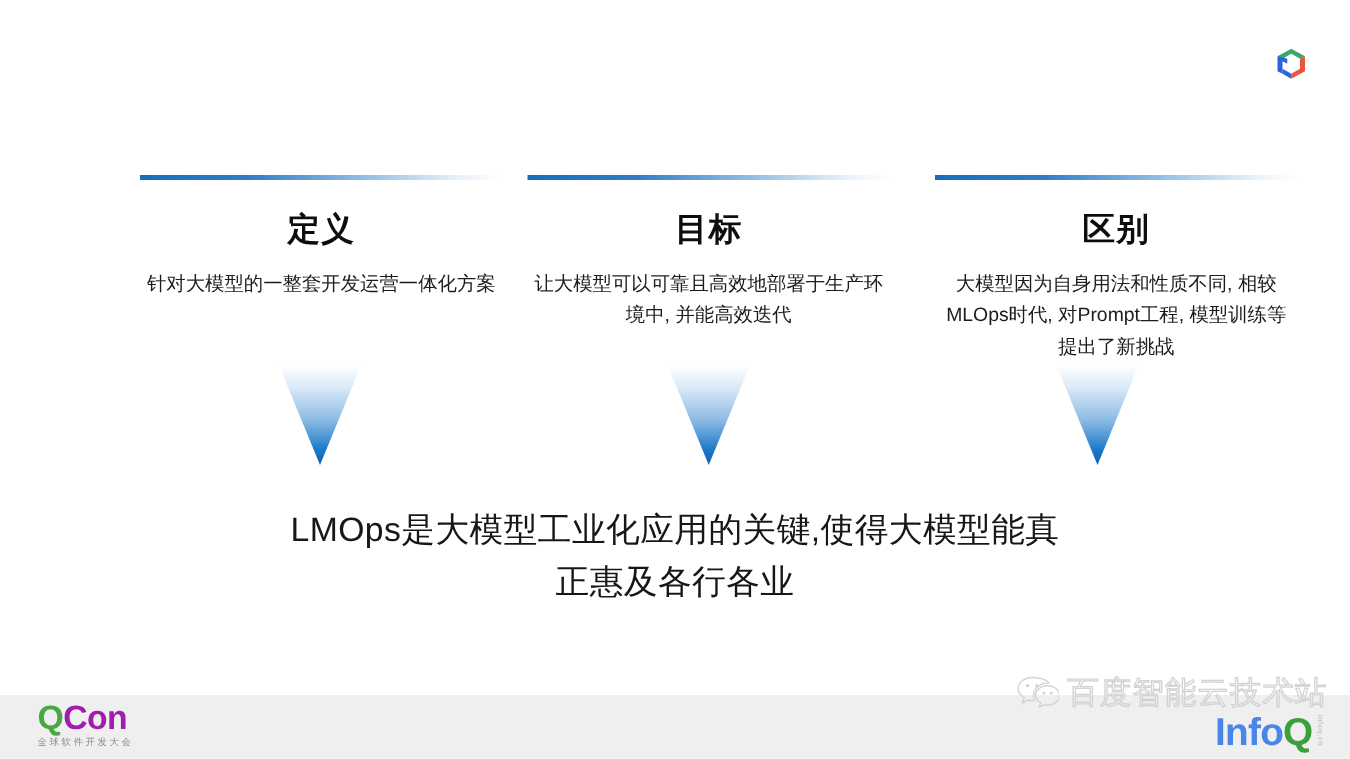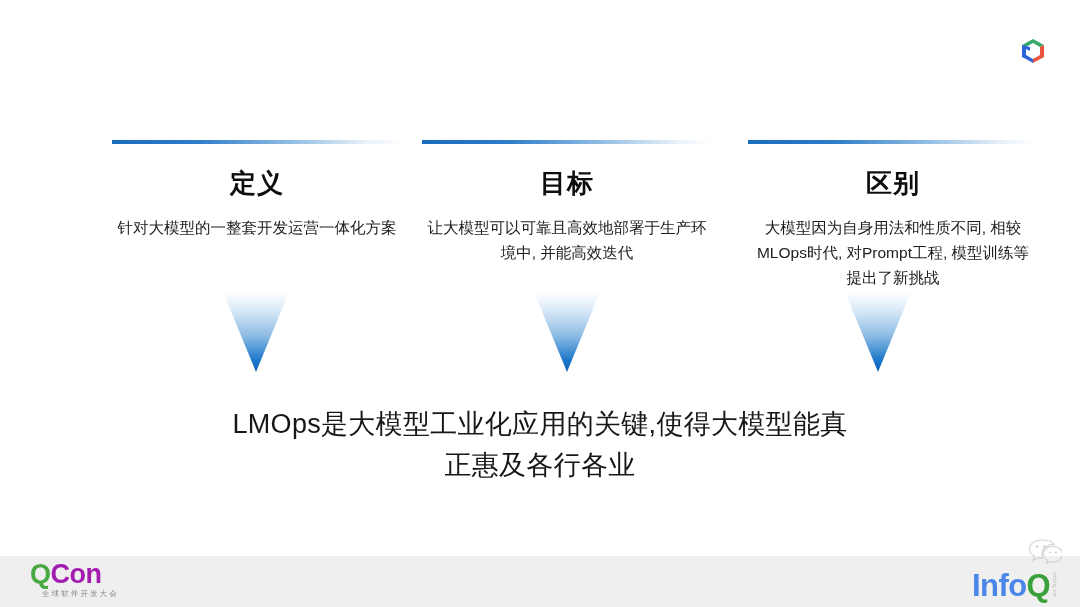--- a/index.html
+++ b/index.html
@@ -141,21 +141,20 @@
     line-height: 28px;
   }
   .qcon-q { color: #4aa843; }
   .qcon-con { color: #a21caf; }
   .qcon-sub {
     font-size: 7.5px;
     color: #8a8a8a;
     letter-spacing: 2.1px;
     line-height: 11px;
     white-space: nowrap;
-    margin-left: 12px;
   }
 
   .wechat-watermark {
     position: absolute;
     right: 18px;
     top: 537px;
     display: flex;
     align-items: center;
     gap: 7px;
     pointer-events: none;
@@ -280,20 +279,21 @@
 
   <div class="wechat-watermark">
     <svg class="wechat-icon" viewBox="0 0 68 60">
       <path d="M26 6 C13 6 3 14 3 24 C3 30 7 35 13 38 L10 47 L19 42 C21.5 42.7 24 43 26 43 C27 43 28 43 29 42.9 C28 40.5 27.5 38 27.5 35.5 C27.5 24 37.5 15 50 15 C50.8 15 51.6 15 52.4 15.1 C49.8 9.7 38.8 6 26 6 Z" fill="none" stroke="#d2d2d2" stroke-width="2.2"></path>
       <circle cx="18" cy="19" r="2.6" fill="#d2d2d2"></circle>
       <circle cx="33" cy="19" r="2.6" fill="#d2d2d2"></circle>
       <path d="M50 19 C39 19 31 26 31 34.5 C31 39.5 34 43.8 39 46.4 L37 53 L44 49.4 C46 50 48 50.2 50 50.2 C61 50.2 69 43.2 69 34.6 C69 26 61 19 50 19 Z" fill="none" stroke="#d2d2d2" stroke-width="2.2"></path>
       <circle cx="44" cy="31" r="2.2" fill="#d2d2d2"></circle>
       <circle cx="56" cy="31" r="2.2" fill="#d2d2d2"></circle>
     </svg>
+    <span class="wechat-text">百度智能云技术站</span>
   </div>
 
   <div class="infoq-logo">
     <div class="infoq-word"><span class="infoq-info">Info</span><span class="infoq-q">Q</span></div>
     <span class="infoq-tag">infoq.cn</span>
   </div>
 
 </div>
 
 </body></html>

